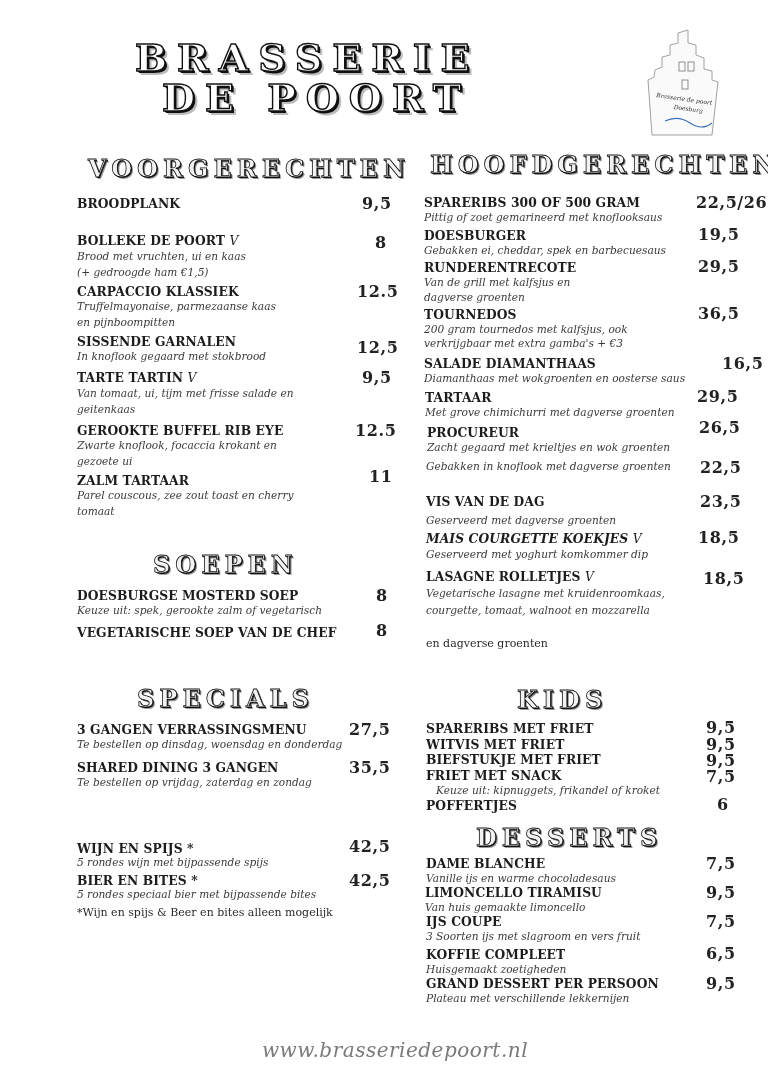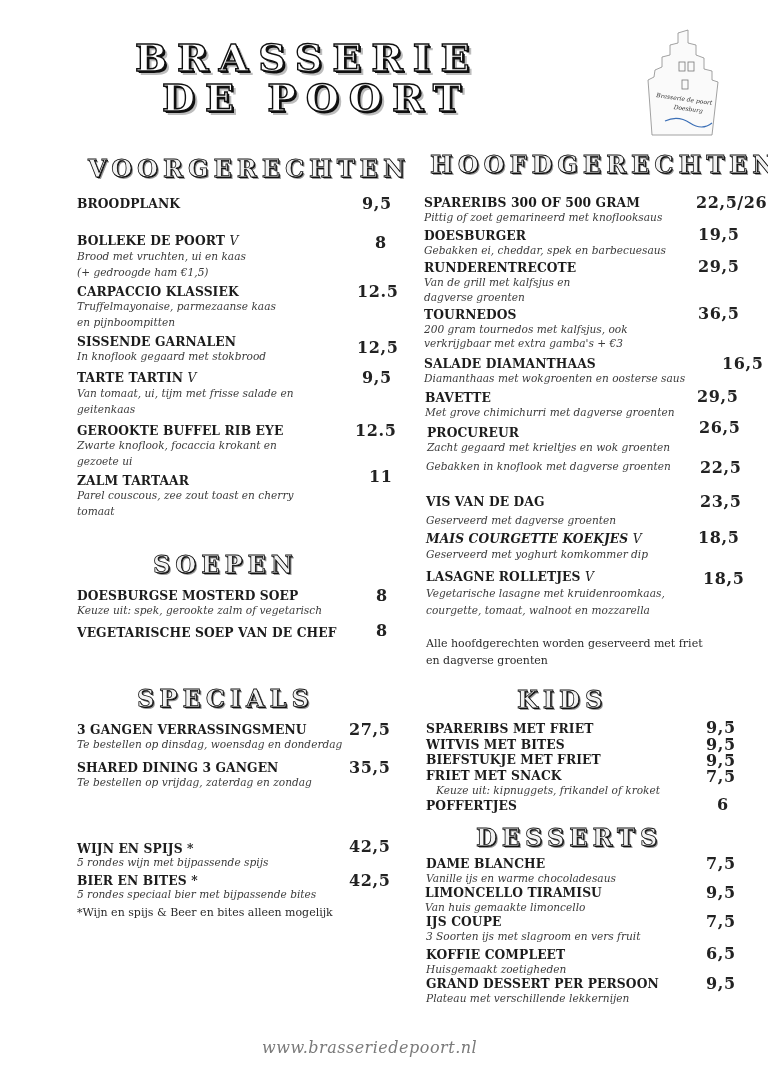--- a/index.html
+++ b/index.html
@@ -23,21 +23,21 @@
           line-height:15px; color:#1c1c1c; white-space:nowrap; letter-spacing:0.1px; }
   .name .v { font-weight:normal; font-style:italic; }
   .name.italic { font-style:italic; }
   .desc { font-family:"DejaVu Serif", serif; font-style:italic; font-size:10.6px;
           line-height:15.5px; color:#3a3a3a; white-space:nowrap; }
   .price { position:absolute; font-family:"DejaVu Serif", serif; font-weight:bold;
            font-size:16px; line-height:15px; color:#222; white-space:nowrap; letter-spacing:0.6px; }
   .note { position:absolute; font-family:"DejaVu Serif", serif; font-size:11px;
           line-height:17px; color:#2a2a2a; white-space:nowrap; }
   .footer { position:absolute; font-family:"DejaVu Serif", serif; font-style:italic;
-            font-size:16px; color:#7a7a7a; letter-spacing:0.5px; white-space:nowrap; }
+            font-size:20px; color:#7a7a7a; letter-spacing:0.5px; white-space:nowrap; }
 </style>
 </head>
 <body>
 
 <div class="title-line" style="left:135px; top:38px;">BRASSERIE</div>
 <div class="title-line" style="left:162px; top:78px;">DE POORT</div>
 
 <div class="abs" style="left:640px; top:25px; width:85px; height:115px;">
   <svg width="85" height="115" viewBox="0 0 85 115">
     <path d="M12 110 L8 55 L14 52 L15 45 L22 42 L22 32 L30 30 L30 20 L38 18 L38 8 L48 5 L48 18 L56 20 L56 30 L64 33 L64 44 L72 46 L72 55 L78 57 L72 110 Z" fill="#fafafa" stroke="#8a8a8a" stroke-width="0.8"></path>
@@ -169,21 +169,21 @@
 </div>
 <div class="price" style="left:698px; top:306px;">36,5</div>
 
 <div class="item" style="left:424px; top:356px;">
   <div class="name">SALADE DIAMANTHAAS</div>
   <div class="desc">Diamanthaas met wokgroenten en oosterse saus</div>
 </div>
 <div class="price" style="left:698px; top:356px;margin-left:24px;">16,5</div>
 
 <div class="item" style="left:425px; top:390px;">
-  <div class="name">BAVETTE</div>
+  <div class="name">TARTAAR</div>
   <div class="desc" style="line-height:14px;">Met grove chimichurri met dagverse groenten</div>
 </div>
 <div class="price" style="left:697px; top:389px;">29,5</div>
 
 <div class="item" style="left:427px; top:425px;">
   <div class="name">PROCUREUR</div>
   <div class="desc" style="line-height:14px;">Zacht gegaard met krieltjes en wok groenten</div>
 </div>
 <div class="price" style="left:699px; top:420px;">26,5</div>
 
@@ -205,29 +205,28 @@
 <div class="price" style="left:698px; top:530px;">18,5</div>
 
 <div class="item" style="left:426px; top:569px;">
   <div class="name"><span>LASAGNE ROLLETJES</span> <span class="v">V</span></div>
   <div class="desc" style="line-height:17px;">Vegetarische lasagne met kruidenroomkaas,</div>
   <div class="desc" style="line-height:17px;">courgette, tomaat, walnoot en mozzarella</div>
 </div>
 <div class="price" style="left:703px; top:571px;">18,5</div>
 
 <div class="note" style="left:426px; top:635px;">
-  <div>Alle hoofdgerechten worden geserveerd met friet</div>
   <div>en dagverse groenten</div>
 </div>
 
 <div class="heading" style="left:517px; top:689px;">KIDS</div>
 
 <div class="item" style="left:426px; top:721px;">
   <div class="name" style="line-height:15.5px;">SPARERIBS MET FRIET</div>
-  <div class="name" style="line-height:15.5px;">WITVIS MET BITES</div>
+  <div class="name" style="line-height:15.5px;">WITVIS MET FRIET</div>
   <div class="name" style="line-height:15.5px;">BIEFSTUKJE MET FRIET</div>
   <div class="name" style="line-height:15.5px;">FRIET MET SNACK</div>
   <div class="desc" style="line-height:14px;margin-left:10px;">Keuze uit: kipnuggets, frikandel of kroket</div>
   <div class="name" style="line-height:17px;">POFFERTJES</div>
 </div>
 <div class="price" style="left:706px; top:720px;">9,5</div>
 <div class="price" style="left:706px; top:737px;">9,5</div>
 <div class="price" style="left:706px; top:753px;">9,5</div>
 <div class="price" style="left:706px; top:769px;">7,5</div>
 <div class="price" style="left:717px; top:797px;">6</div>

